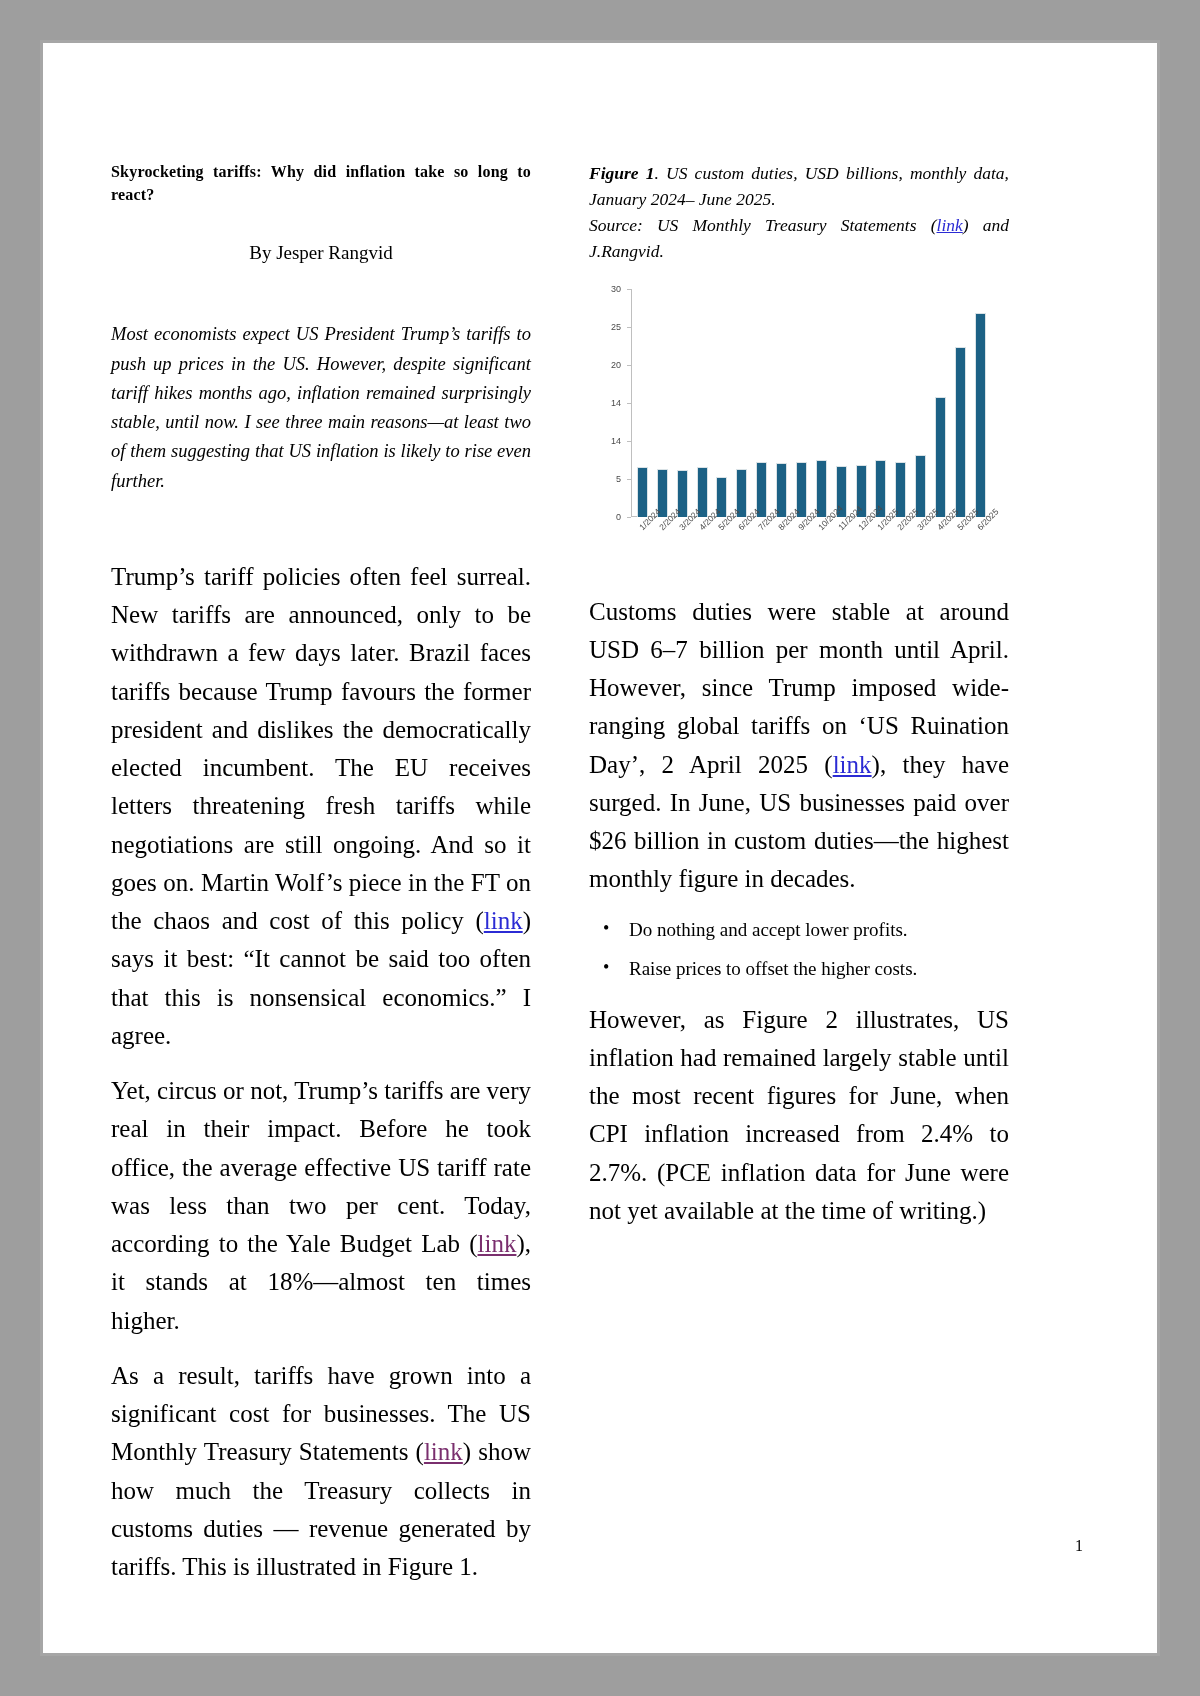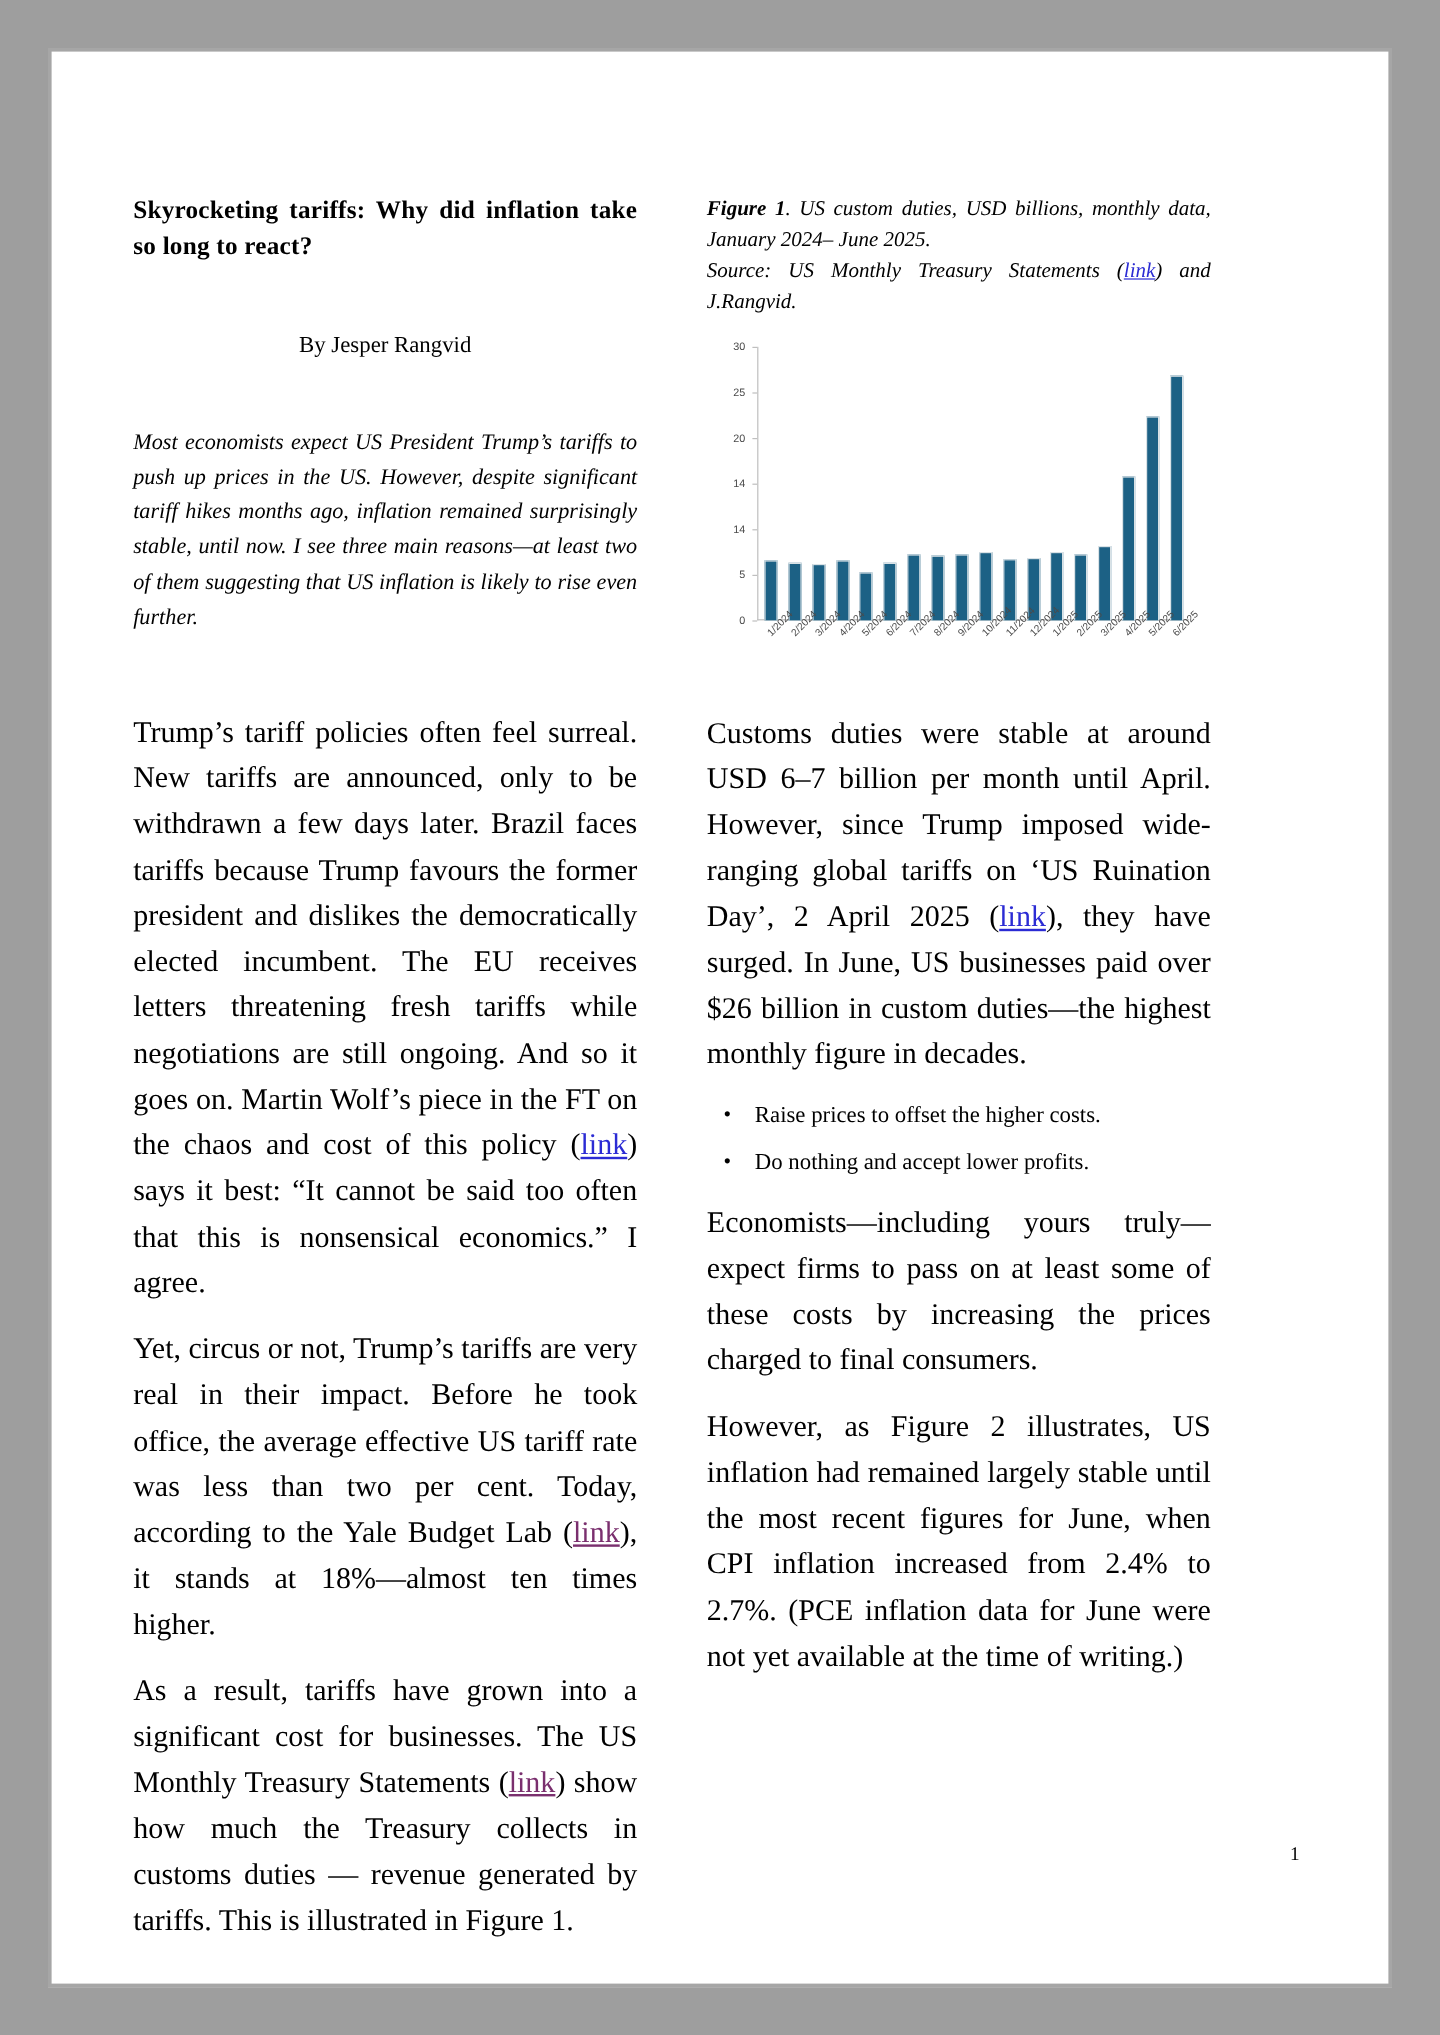--- a/index.html
+++ b/index.html
@@ -26,23 +26,23 @@
     display: flex;
     gap: 58px;
     align-items: flex-start;
   }
   .col { width: 420px; }
 
   
   h1.article-title {
     font-family: "Liberation Serif", serif;
     font-weight: bold;
-    font-size: 21px;
+    font-size: 16px;
     line-height: 1.42;
-    margin: 0 0 56px 0;
+    margin: 0 0 36px 0;
     text-align: justify;
     letter-spacing: .2px;
     color: #000;
   }
   .byline {
     font-size: 19px;
     margin: 0 0 56px 0;
     color: #000;
     text-align: center;
   }
@@ -310,25 +310,24 @@
             <div class="ytick" style="top: 122px;"></div>
             <div class="ytick" style="top: 84px;"></div>
             <div class="ytick" style="top: 46px;"></div>
             <div class="ytick" style="top: 8px;"></div>
           </div>
 
         <div id="right-paras">
             <p class="body">Customs duties were stable at around USD 6–7 billion per month until April. However, since Trump imposed wide-ranging global tariffs on ‘US Ruination Day’, 2 April 2025 (<a class="lnk " href="#">link</a>), they have surged. In June, US businesses paid over $26 billion in custom duties—the highest monthly figure in decades.</p>
           </div>
         <ul class="bullets" id="bullets">
+            <li>Do nothing and accept lower profits.</li>
             <li>Raise prices to offset the higher costs.</li>
-            <li>Do nothing and accept lower profits.</li>
           </ul>
         <div id="right-paras-after">
-            <p class="body">Economists—including yours truly—expect firms to pass on at least some of these costs by increasing the prices charged to final consumers.</p>
             <p class="body">However, as Figure 2 illustrates, US inflation had remained largely stable until the most recent figures for June, when CPI inflation increased from 2.4% to 2.7%. (PCE inflation data for June were not yet available at the time of writing.)</p>
           </div>
       </div>
 
     </div>
   </div>
 
   <div class="page-number">1</div>
 
 </div>

